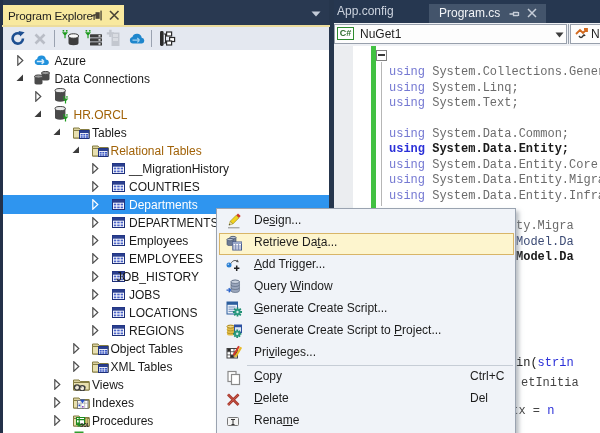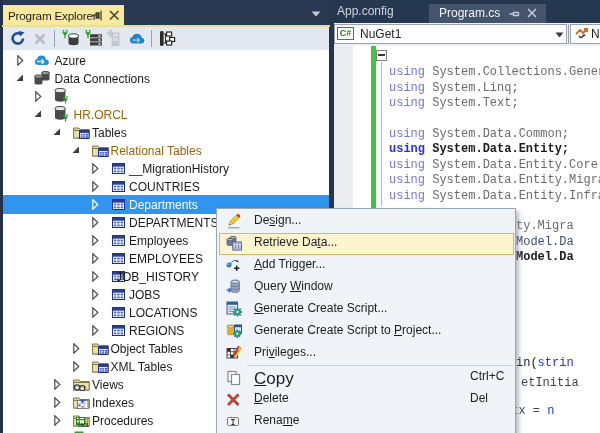--- a/index.html
+++ b/index.html
@@ -402,21 +402,21 @@
 <div class="a" style="left:504px;top:400.2px"><span class="mono"><span style="color:#444">ctx = </span><span style="color:#2a2fd8">n</span></span></div>
 <div class="a" style="left:216px;top:208px;width:300px;height:228px;background:#f0f3f8;border:1px solid #9aa3b0;box-shadow:3px 3px 4px rgba(120,128,140,0.5);box-sizing:border-box"></div>
 <div class="a" style="left:219px;top:232.5px;width:295px;height:22px;background:#fdf5ce;border:1px solid #d8b568;box-sizing:border-box"></div>
 <div class="a" style="left:254px;top:212.5px;font-size:12px;color:#1c1c1c;white-space:nowrap">De<u>s</u>ign...</div>
 <div class="a" style="left:254px;top:234.5px;font-size:12px;color:#1c1c1c;white-space:nowrap">Retrieve Da<u>t</u>a...</div>
 <div class="a" style="left:254px;top:256.5px;font-size:12px;color:#1c1c1c;white-space:nowrap"><u>A</u>dd Trigger...</div>
 <div class="a" style="left:254px;top:278.5px;font-size:12px;color:#1c1c1c;white-space:nowrap">Query <u>W</u>indow</div>
 <div class="a" style="left:254px;top:300.5px;font-size:12px;color:#1c1c1c;white-space:nowrap"><u>G</u>enerate Create Script...</div>
 <div class="a" style="left:254px;top:322.5px;font-size:12px;color:#1c1c1c;white-space:nowrap">Generate Create Script to <u>P</u>roject...</div>
 <div class="a" style="left:254px;top:344.5px;font-size:12px;color:#1c1c1c;white-space:nowrap">Pri<u>v</u>ileges...</div>
-<div class="a" style="left:254px;top:369px;font-size:17px;color:#1c1c1c;white-space:nowrap"><u>C</u>opy</div>
+<div class="a" style="left:254px;top:369px;font-size:12px;color:#1c1c1c;white-space:nowrap"><u>C</u>opy</div>
 <div class="a" style="left:470px;top:369px;font-size:12px;color:#1c1c1c">Ctrl+C</div>
 <div class="a" style="left:254px;top:391px;font-size:12px;color:#1c1c1c;white-space:nowrap"><u>D</u>elete</div>
 <div class="a" style="left:470px;top:391px;font-size:12px;color:#1c1c1c">Del</div>
 <div class="a" style="left:254px;top:413px;font-size:12px;color:#1c1c1c;white-space:nowrap">Rena<u>m</u>e</div>
 <div class="a" style="left:247px;top:365px;width:266px;height:1px;background:#c6cdd6"></div>
 <svg class="a" style="left:226px;top:213px" width="16" height="16" viewBox="0 0 16 16">
       <g transform="rotate(45 8 7)">
         <rect x="6.2" y="-0.5" width="3.8" height="2.6" fill="#d23a2a"></rect>
         <rect x="6.2" y="2.1" width="3.8" height="8.4" fill="#f2d21f" stroke="#9a8a14" stroke-width="0.6"></rect>
         <polygon points="6.2,10.5 10,10.5 8.1,14.2" fill="#e8d9a0" stroke="#9a8a14" stroke-width="0.5"></polygon>

